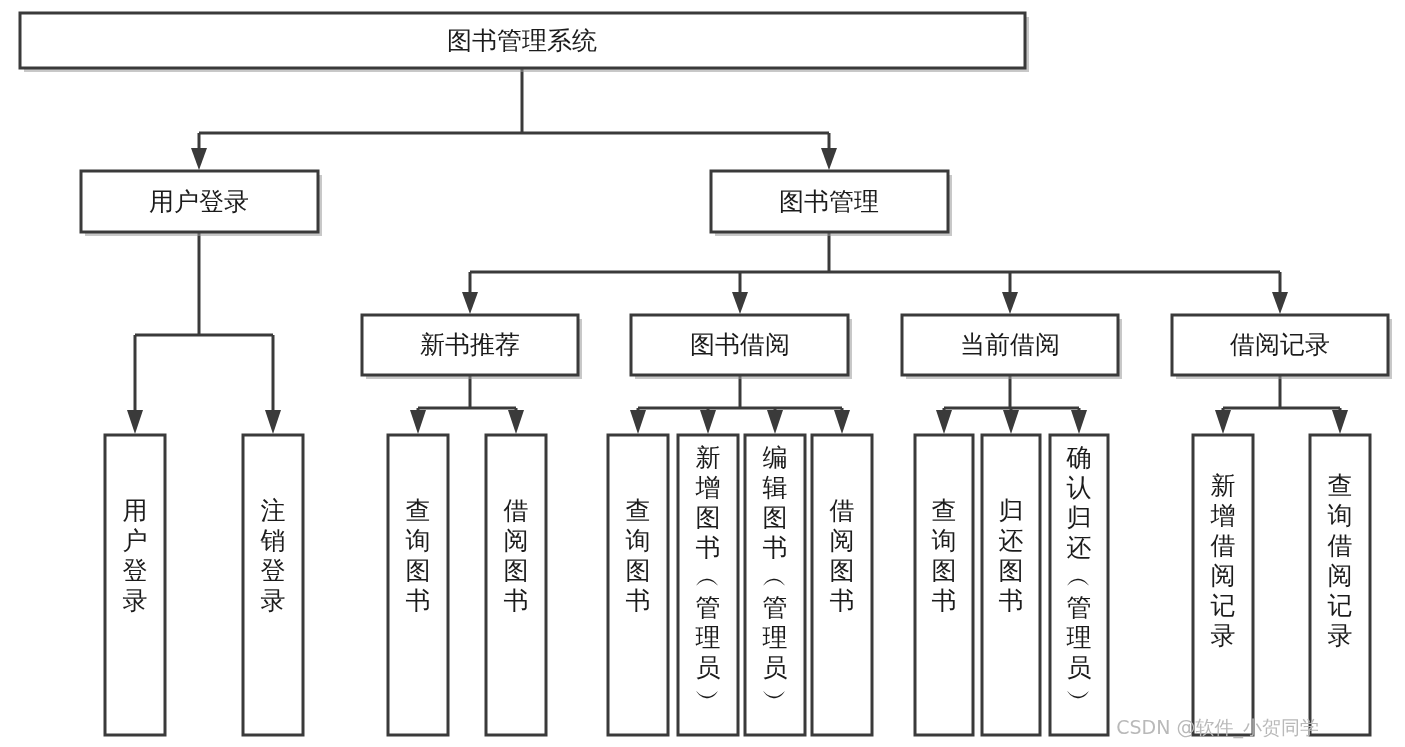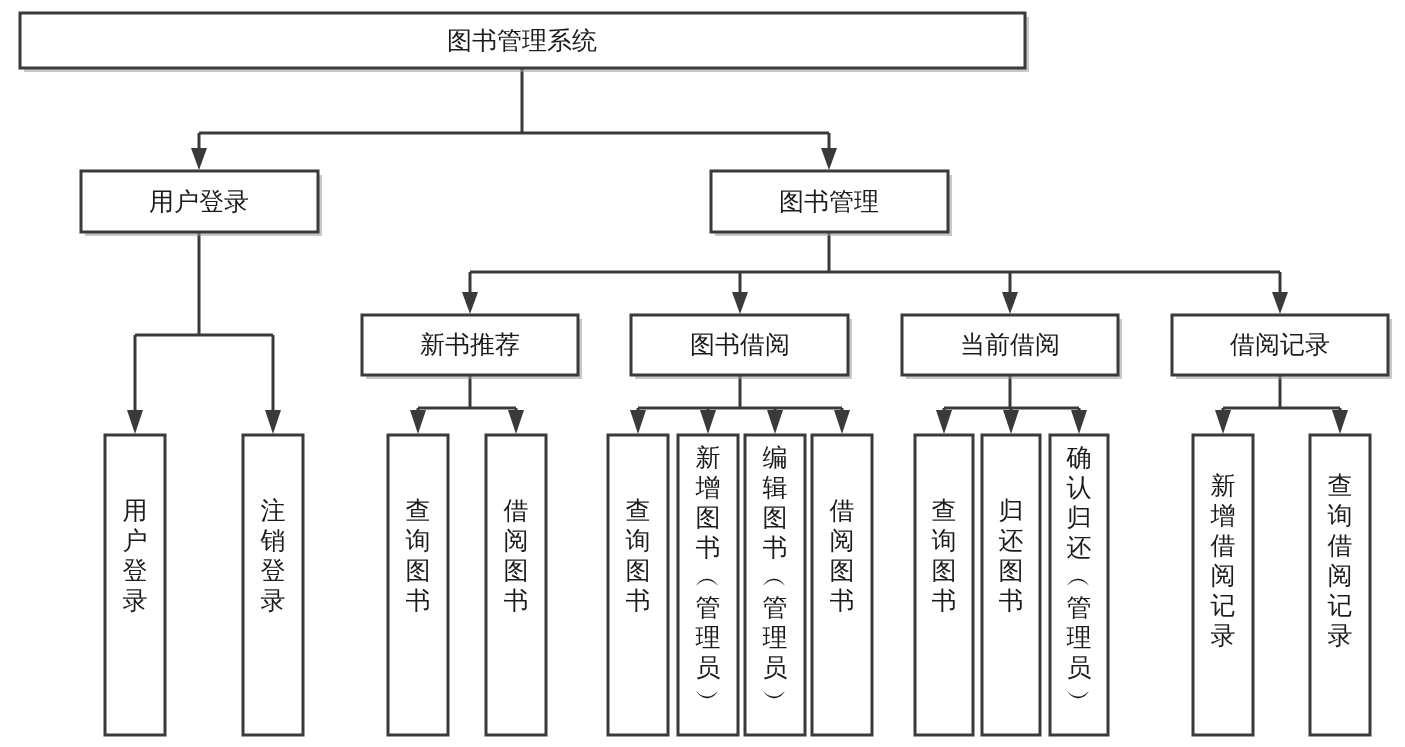--- a/index.html
+++ b/index.html
@@ -238,13 +238,14 @@
         <text class="leaf-label" x="1223" y="494"><tspan x="1223" dy="0">新</tspan><tspan x="1223" dy="30">增</tspan><tspan x="1223" dy="30">借</tspan><tspan x="1223" dy="30">阅</tspan><tspan x="1223" dy="30">记</tspan><tspan x="1223" dy="30">录</tspan></text>
       </g>
       <g>
         <rect class="node-rect" x="1310" y="435" width="60" height="300"></rect>
         <text class="leaf-label" x="1340" y="494"><tspan x="1340" dy="0">查</tspan><tspan x="1340" dy="30">询</tspan><tspan x="1340" dy="30">借</tspan><tspan x="1340" dy="30">阅</tspan><tspan x="1340" dy="30">记</tspan><tspan x="1340" dy="30">录</tspan></text>
       </g>
 
     </g>
   </svg>
 
+  <div class="watermark">CSDN @软件_小贺同学</div>
 </div>
 
 </body></html>

